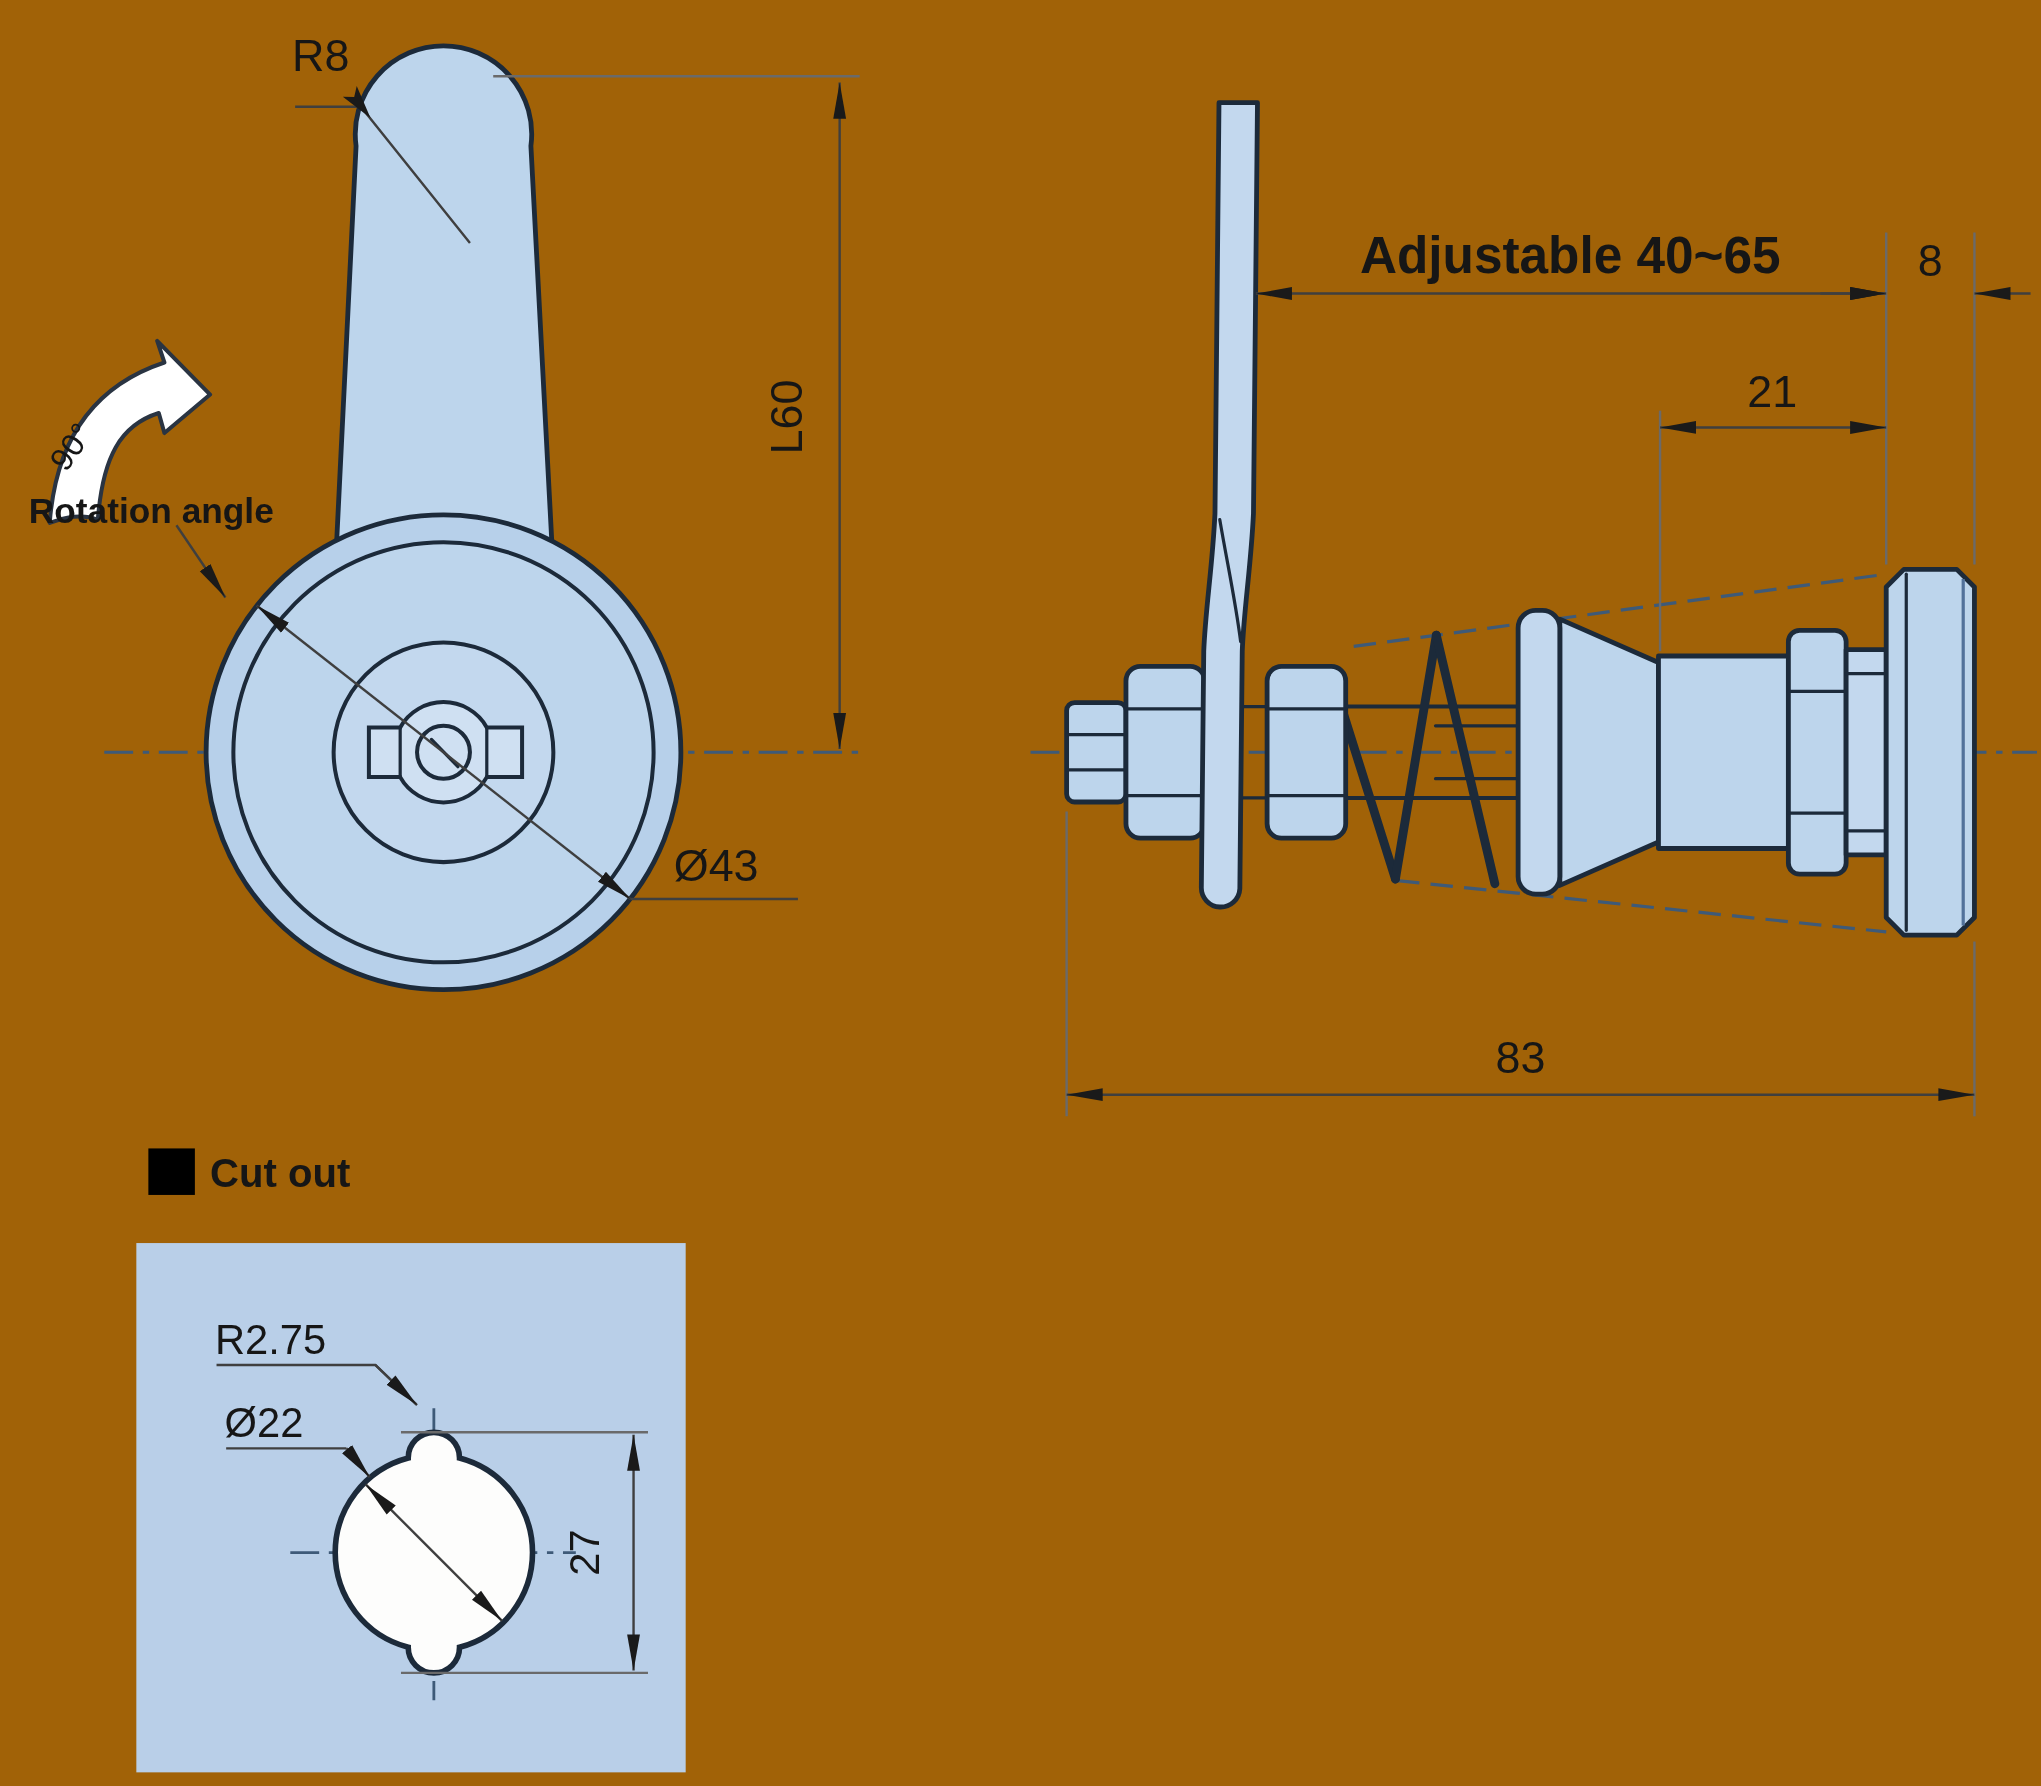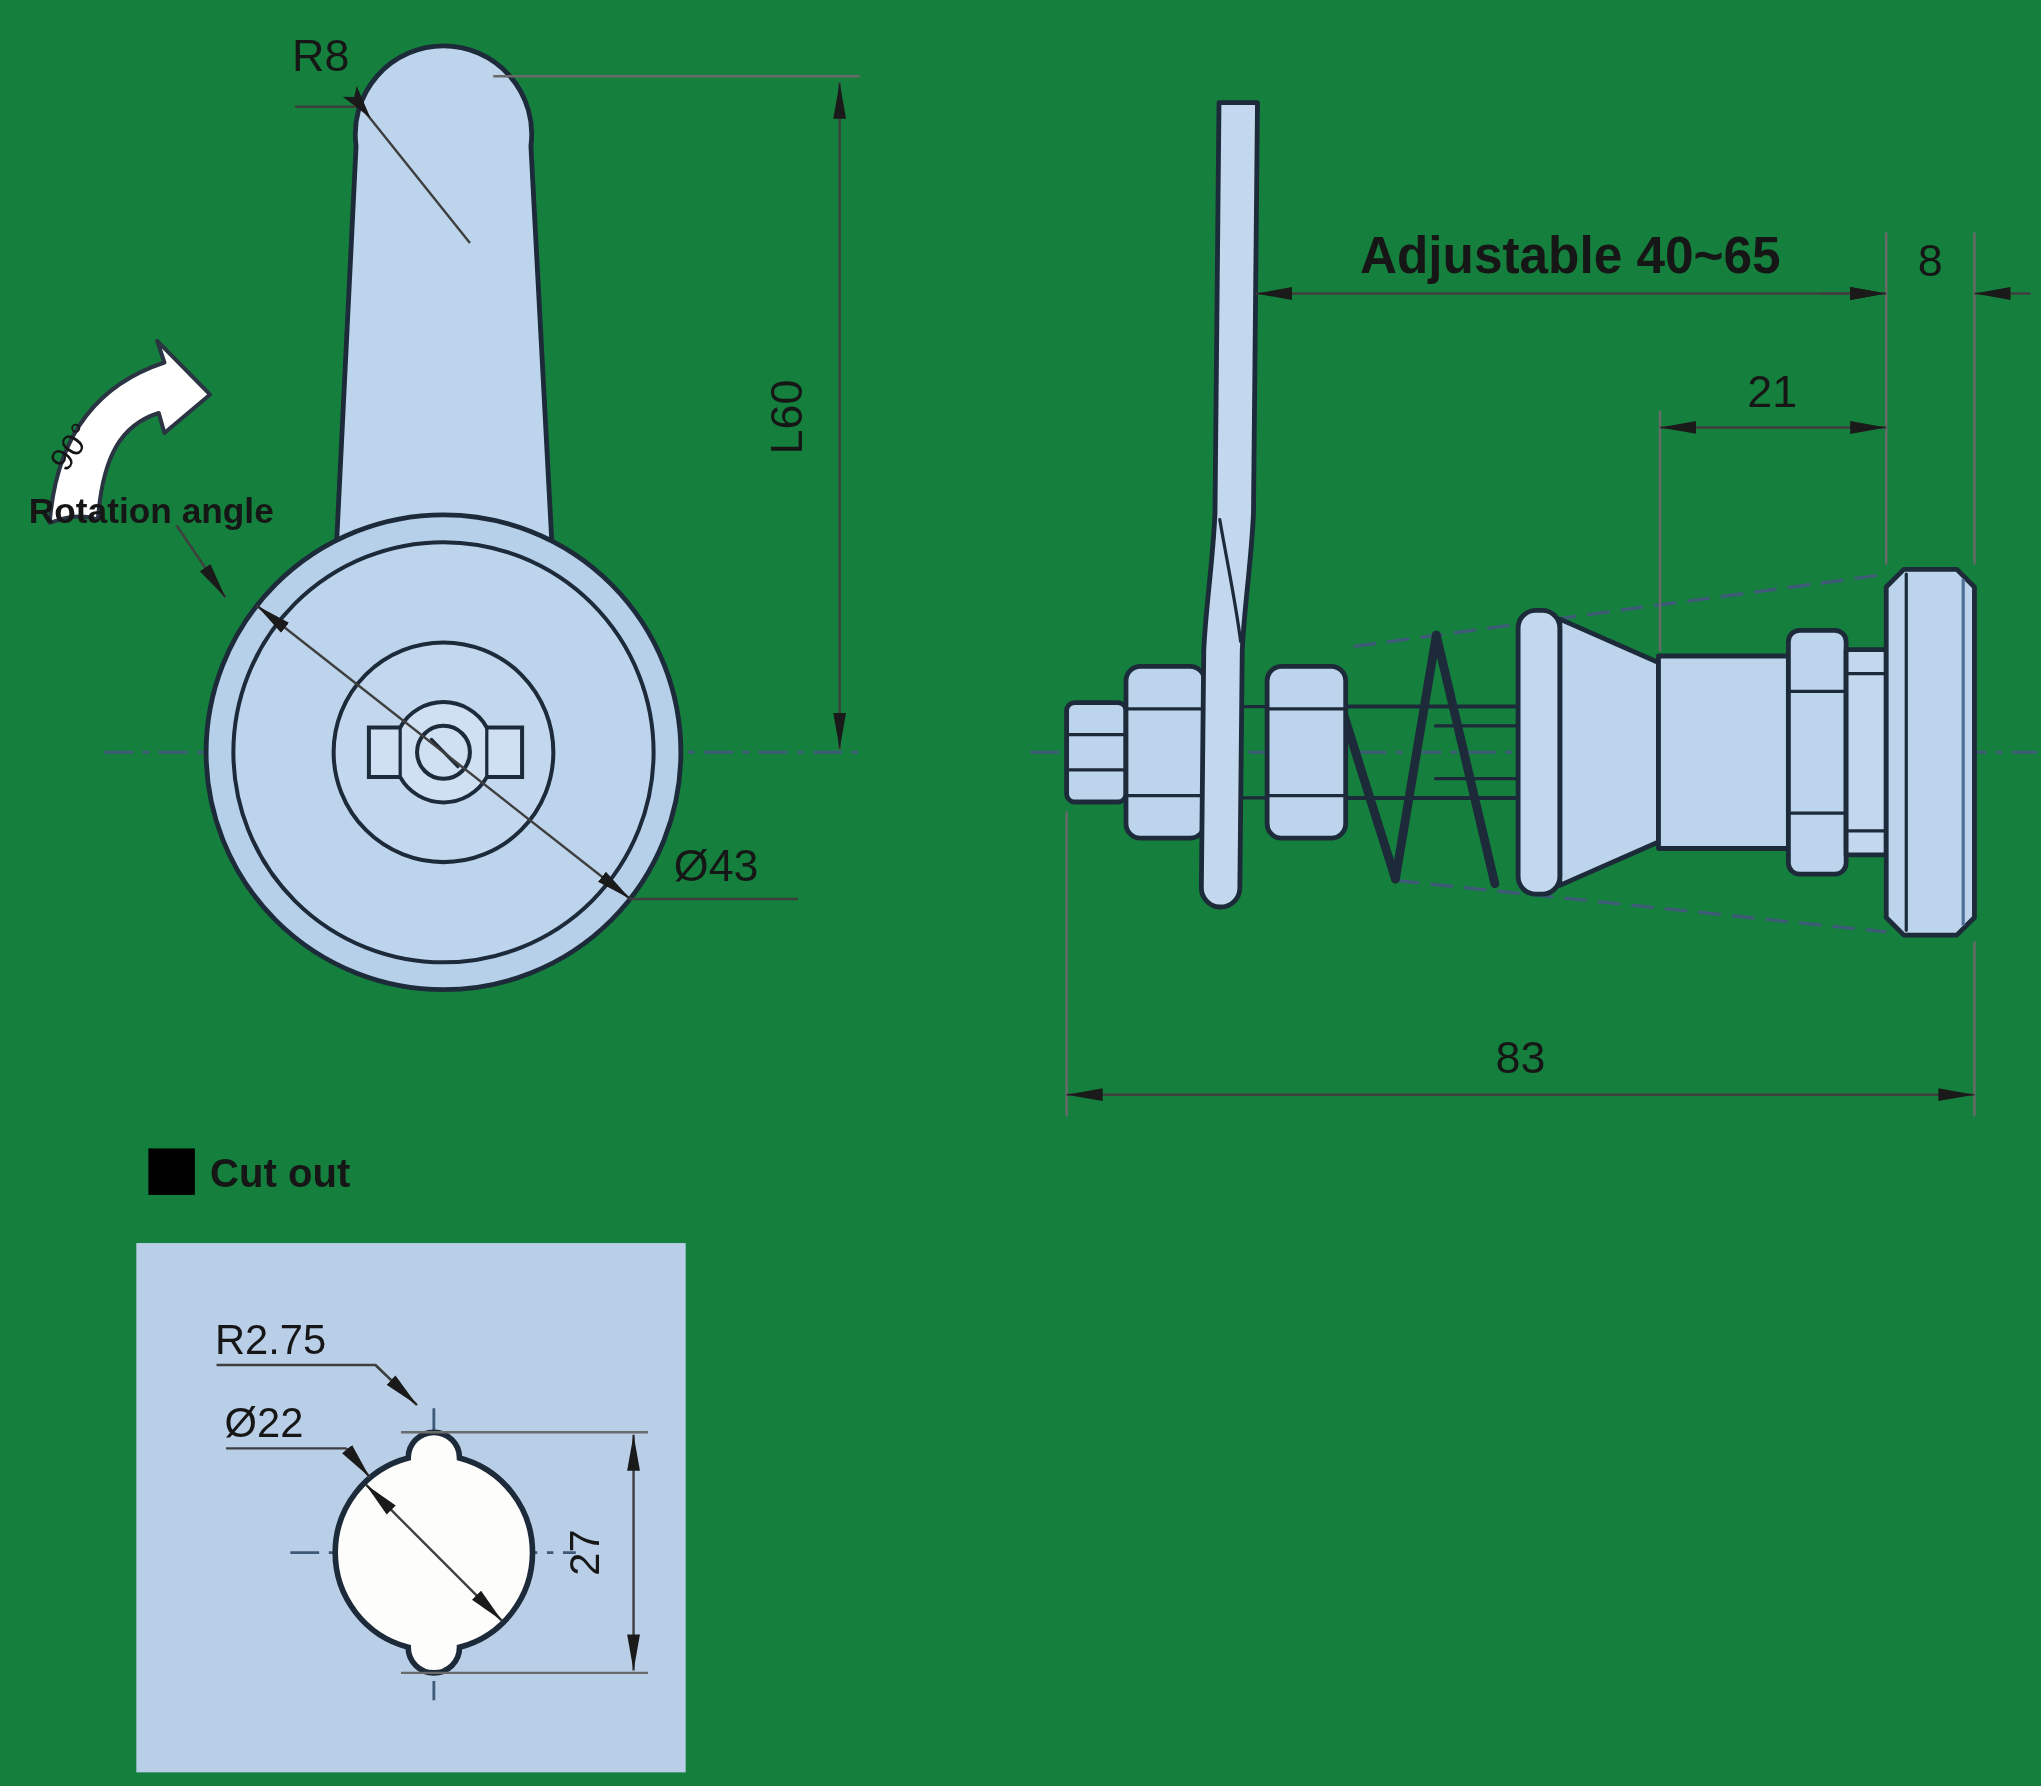--- a/index.html
+++ b/index.html
@@ -1,16 +1,16 @@
 <!DOCTYPE html>
 <html style="font-size:13px"><head>
 <meta charset="utf-8">
 <style>
   html,body{margin:0;padding:0;background:#e8e8e8;font-family:"Liberation Sans",sans-serif;}
-  #stage{position:relative;width:2041px;height:1786px;background:#15803d;overflow:hidden;}
+  #stage{position:relative;width:2041px;height:1786px;background:#a16207;overflow:hidden;}
   svg{position:absolute;left:0;top:0;}
   text{fill:#161616;}
   .dimtxt{font-size:56px;font-weight:400;}
   .biglbl{font-size:64px;font-weight:600;}
   .outline{stroke:#1c2a3a;stroke-width:6;stroke-linejoin:round;stroke-linecap:round;}
   .thin{stroke:#1c2a3a;stroke-width:4;stroke-linecap:round;}
   .dim{stroke:#3f3f3f;stroke-width:3;fill:none;}
   .ext{stroke:#6a6a6a;stroke-width:3;fill:none;}
   .cl{stroke:#3e5a78;stroke-width:3.5;fill:none;stroke-dasharray:36 12 8 12;}
   .phantom{stroke:#3e5a78;stroke-width:4;fill:none;stroke-dasharray:28 14;}

